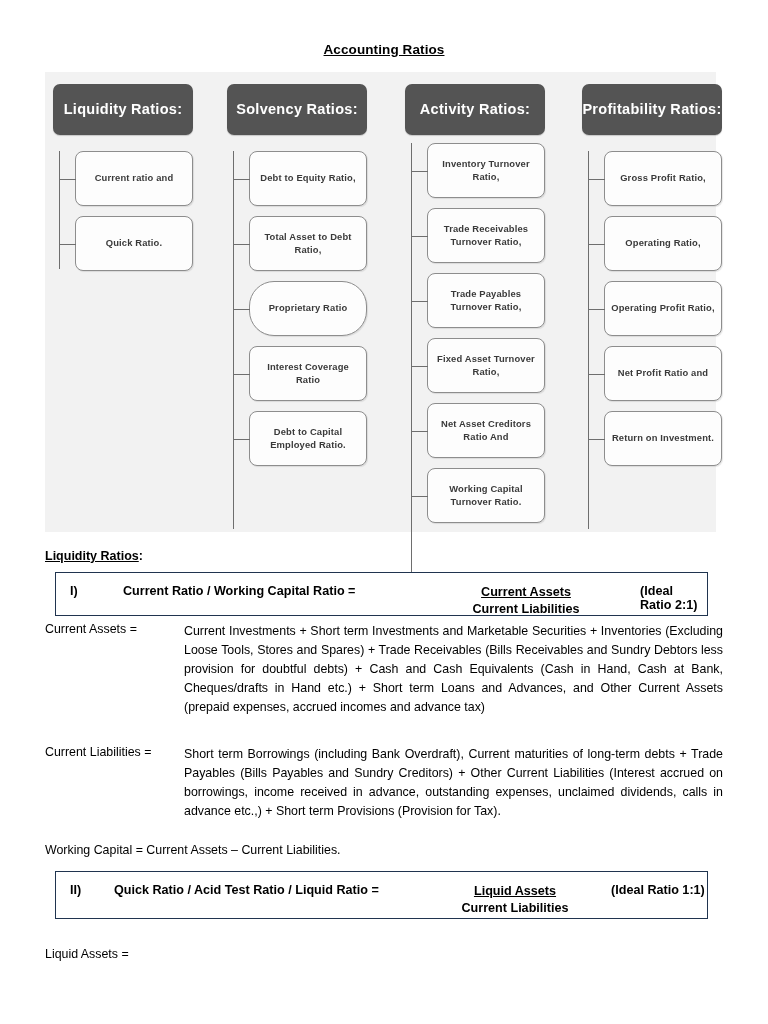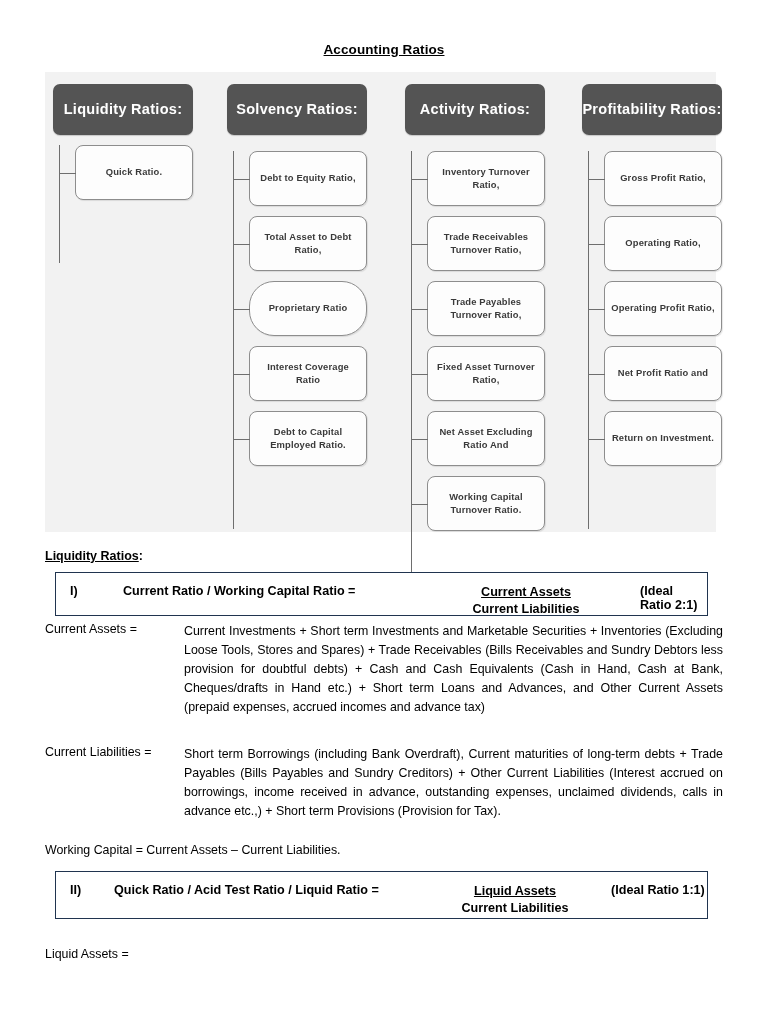--- a/index.html
+++ b/index.html
@@ -138,20 +138,24 @@
 <div class="page-title">Accounting Ratios</div>
 
 <div class="diagram">
 
   <div class="column col-0">
     <div class="node-header">
       <span>Liquidity Ratios:</span>
     </div>
     <div class="children">
       <div class="trunk" style="top:0;height:118px;"></div>
+      <div class="child h2" style="margin-top:16px;">
+        <span class="stub"></span>
+        <span>Current ratio and</span>
+      </div>
       <div class="child h2" style="margin-top:10px;">
         <span class="stub"></span>
         <span>Quick Ratio.</span>
       </div>
     </div>
   </div>
 
   <div class="column col-1">
     <div class="node-header">
       <span>Solvency Ratios:</span>
@@ -180,39 +184,39 @@
       </div>
     </div>
   </div>
 
   <div class="column col-2">
     <div class="node-header">
       <span>Activity Ratios:</span>
     </div>
     <div class="children">
       <div class="trunk" style="top:0;height:443px;"></div>
-      <div class="child h2" style="margin-top:16px;">
+      <div class="child h2" style="margin-top:8px;">
         <span class="stub"></span>
         <span>Inventory Turnover Ratio,</span>
       </div>
       <div class="child h3" style="margin-top:10px;">
         <span class="stub"></span>
         <span>Trade Receivables Turnover Ratio,</span>
       </div>
       <div class="child h2" style="margin-top:10px;">
         <span class="stub"></span>
         <span>Trade Payables Turnover Ratio,</span>
       </div>
       <div class="child h2" style="margin-top:10px;">
         <span class="stub"></span>
         <span>Fixed Asset Turnover Ratio,</span>
       </div>
       <div class="child h3" style="margin-top:10px;">
         <span class="stub"></span>
-        <span>Net Asset Excluding Ratio And</span>
+        <span>Net Asset Creditors Ratio And</span>
       </div>
       <div class="child h2" style="margin-top:10px;">
         <span class="stub"></span>
         <span>Working Capital Turnover Ratio.</span>
       </div>
     </div>
   </div>
 
   <div class="column col-3">
     <div class="node-header">

